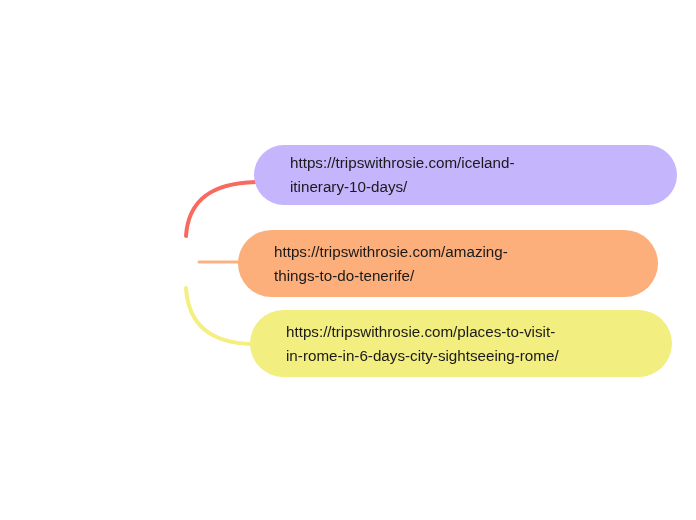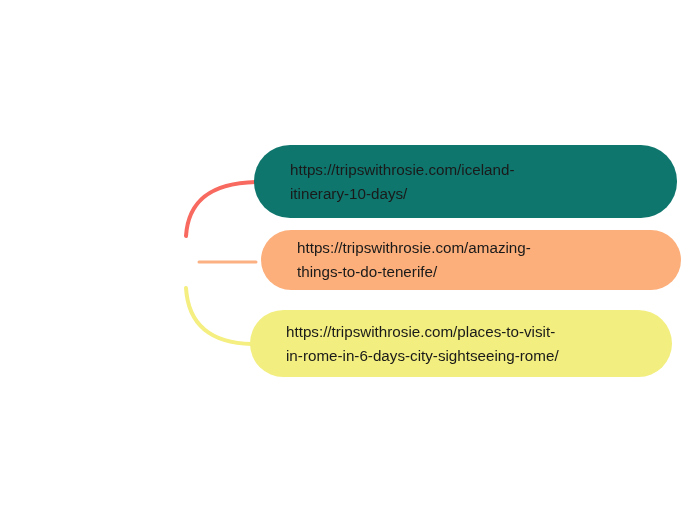--- a/index.html
+++ b/index.html
@@ -56,28 +56,28 @@
   .leaf-label {
     font-size: 15.2px;
     line-height: 24px;
     color: #1a1a1a;
     white-space: pre-line;
   }
   .leaf-1 {
     left: 254px;
     top: 145px;
     width: 423px;
-    height: 73px;
-    background: #0f766e;
+    height: 60px;
+    background: #c4b5fd;
   }
   .leaf-2 {
-    left: 261px;
+    left: 238px;
     top: 230px;
     width: 420px;
-    height: 60px;
+    height: 67px;
     background: #fcaf7b;
   }
   .leaf-3 {
     left: 250px;
     top: 310px;
     width: 422px;
     height: 67px;
     background: #f2ee7f;
   }
 </style>

